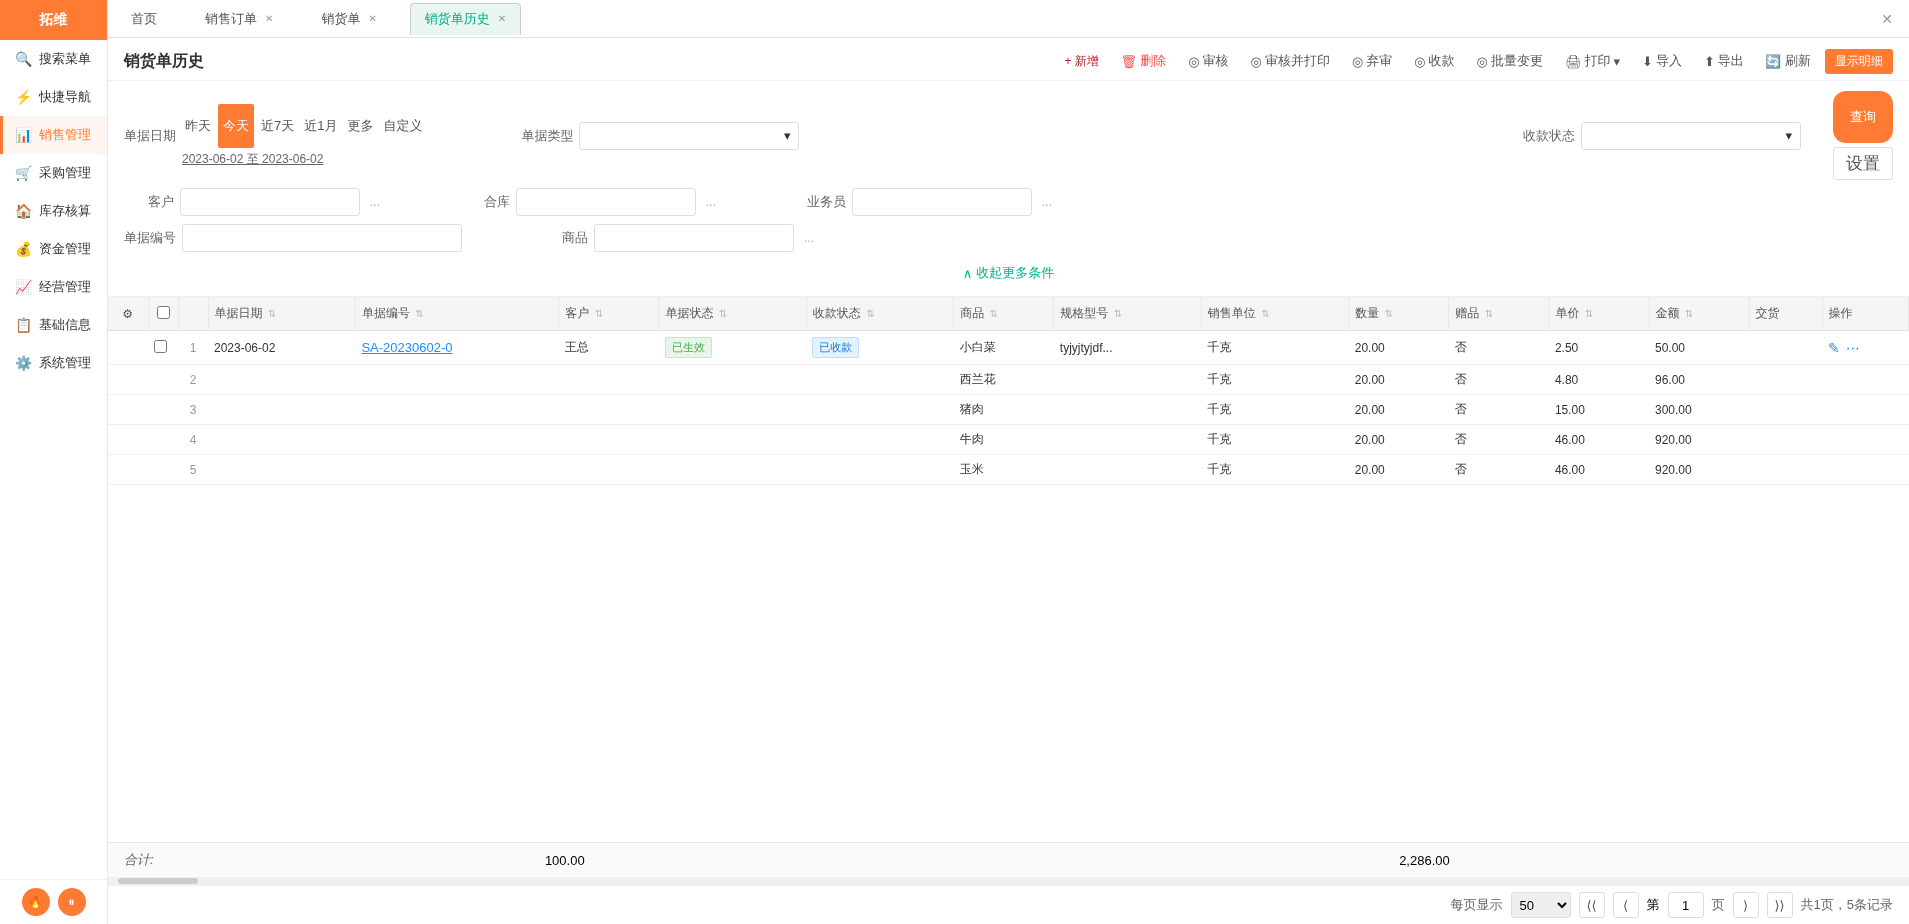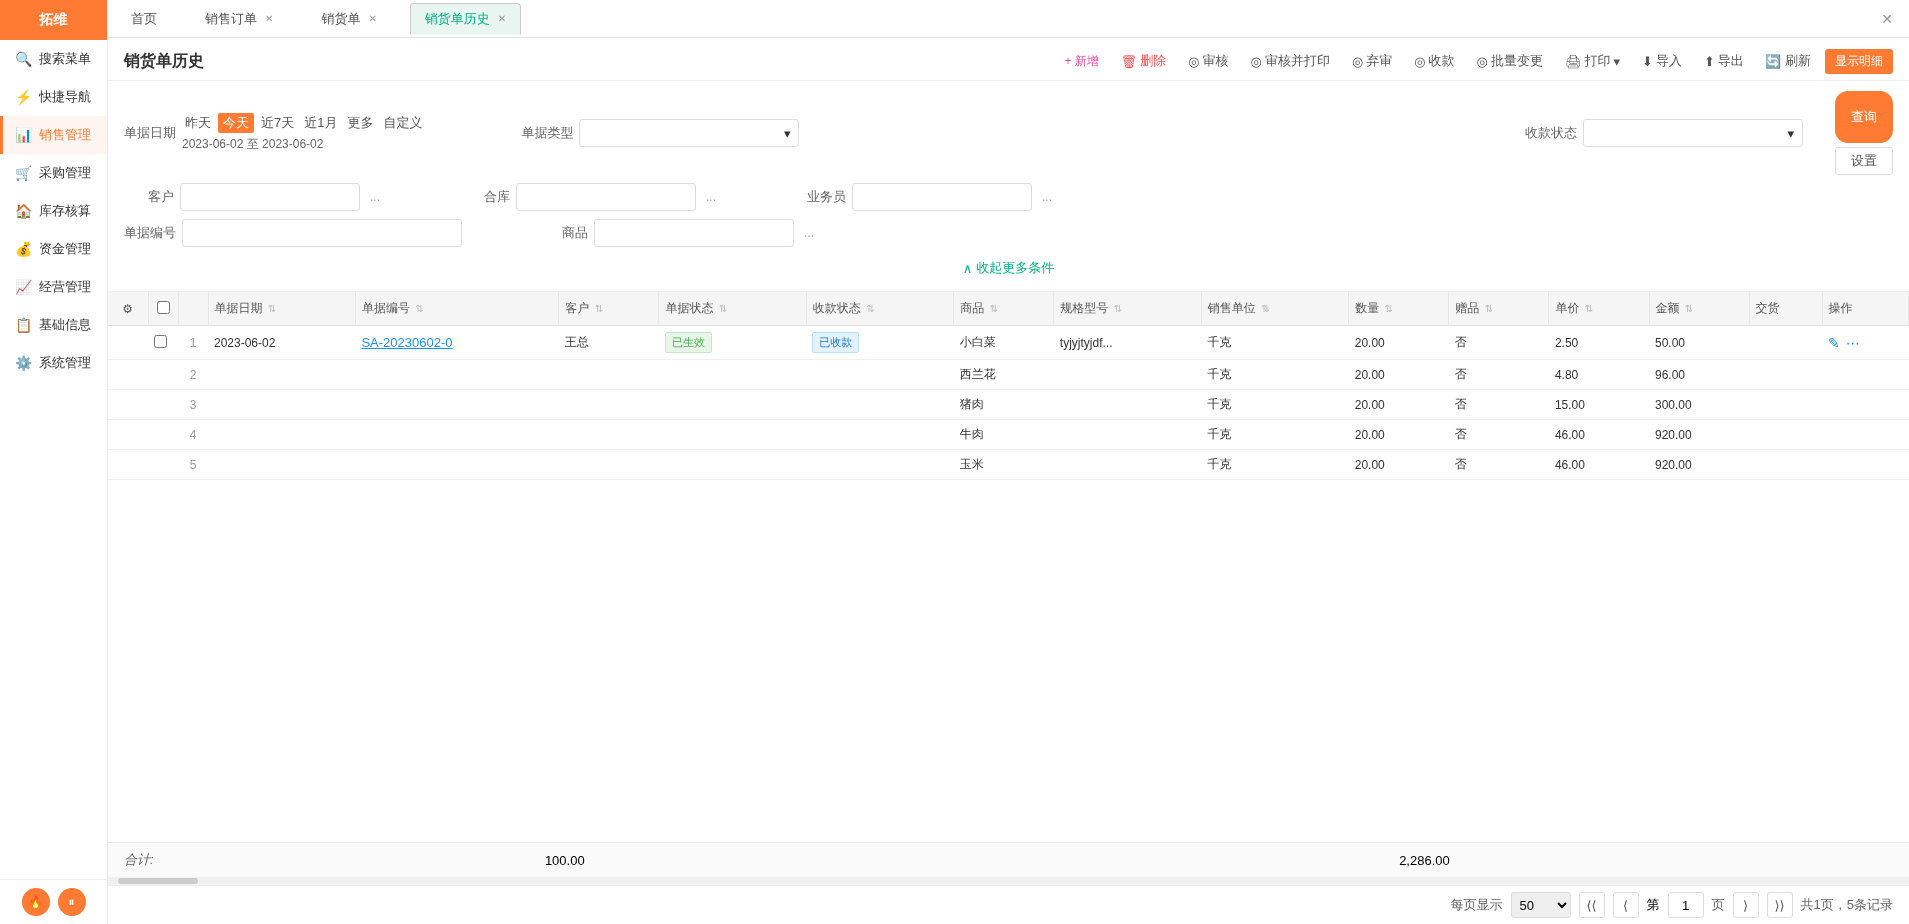--- a/index.html
+++ b/index.html
@@ -136,21 +136,21 @@
       align-items: center;
       gap: 3px;
       padding: 4px 8px;
       border: none;
       background: transparent;
       cursor: pointer;
       color: #555;
       font-size: 12px;
       border-radius: 3px;
     }
-    .toolbar-btn.new-btn { color: #ec4899; }
+    .toolbar-btn.new-btn { color: #b91c1c; }
     .toolbar-btn.delete-btn { color: #ff4d4f; }
     .toolbar-btn.show-detail-btn {
       background: #ff7b33;
       color: #fff;
       border-radius: 3px;
       padding: 4px 10px;
     }
 
     
     .filter-area {
@@ -205,26 +205,27 @@
     }
     .date-shortcut {
       cursor: pointer;
       color: #555;
       padding: 1px 3px;
     }
     .date-shortcut.active {
       background: #ff7b33;
       color: #fff;
       border-radius: 2px;
-      padding: 1px 5px;
+      padding: 13px 5px;
     }
     .date-range {
       color: #666;
       font-size: 12px;
       margin-top: 3px;
+      text-decoration: underline;
     }
     .filter-ellipsis {
       color: #aaa;
       cursor: pointer;
       font-size: 12px;
       padding: 0 4px;
     }
     .collapse-btn {
       display: flex;
       align-items: center;
@@ -244,21 +245,21 @@
       cursor: pointer;
       font-size: 13px;
     }
     .settings-btn {
       background: #fff;
       color: #555;
       border: 1px solid #ddd;
       padding: 4px 12px;
       border-radius: 3px;
       cursor: pointer;
-      font-size: 13px;
+      font-size: 17px;
     }
     .filter-actions {
       display: flex;
       flex-direction: column;
       gap: 4px;
       margin-left: 16px;
     }
 
     
     .table-wrapper {

